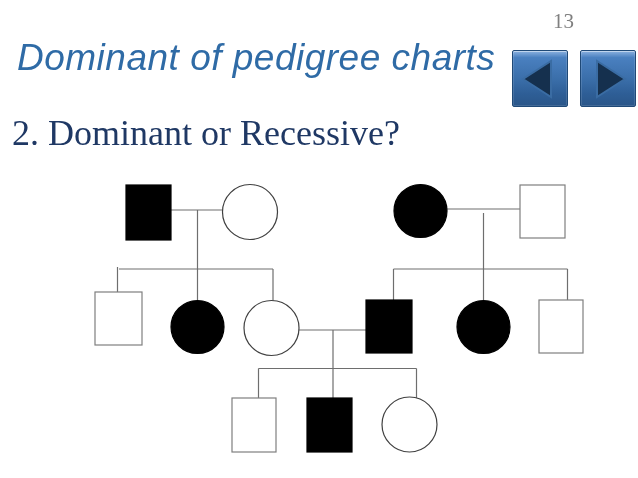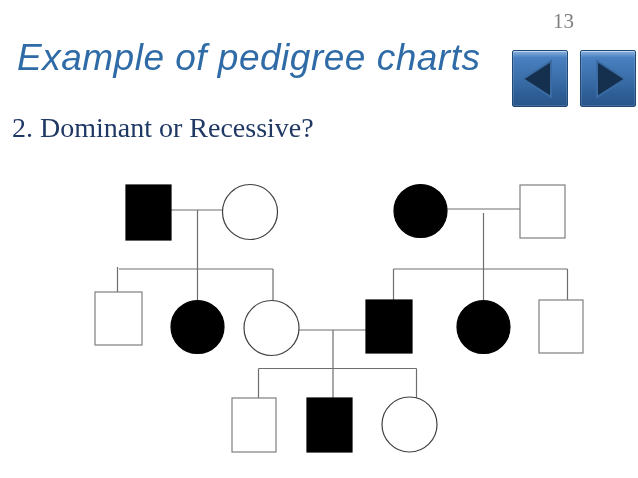--- a/index.html
+++ b/index.html
@@ -12,41 +12,41 @@
     font-family:"Liberation Serif",serif;font-size:21px;color:#7f7f7f;
   }
   .title{
     position:absolute;top:37px;left:17px;margin:0;white-space:nowrap;
     font-family:"Liberation Sans",sans-serif;font-style:italic;font-weight:400;
     font-size:37px;letter-spacing:.5px;color:#2f6ba6;
   }
   .heading{
     position:absolute;top:112px;left:12px;margin:0;white-space:nowrap;
     font-family:"Liberation Serif",serif;font-weight:400;
-    font-size:28px;color:#1f3864;
+    font-size:36px;color:#1f3864;
   }
   .nav{position:absolute;top:50px;left:512px;display:flex;gap:12px;}
   .nav-btn{
     width:56px;height:57px;padding:0;margin:0;cursor:pointer;
     border:1px solid #1f4977;border-radius:2px;
     background:linear-gradient(180deg,#8cb2e0 0%,#4a80c0 12%,#3a6ea9 52%,#2e5e96 78%,#2a5689 100%);
     box-shadow:inset 0 1px 0 rgba(255,255,255,.4), inset 0 0 0 1px rgba(255,255,255,.12);
     display:flex;align-items:center;justify-content:center;
   }
   .nav-btn svg{display:block;}
   #pedigree{position:absolute;left:0;top:0;width:638px;height:478px;}
 </style>
 </head>
 <body>
 
 <div class="slide">
 
   <div class="page-number">13</div>
 
-  <h1 class="title">Example of pedigree charts</h1>
+  <h1 class="title">Dominant of pedigree charts</h1>
 
   <div class="nav">
     <button class="nav-btn" aria-label="previous slide">
       <svg width="46" height="46" viewBox="0 0 46 46">
         <polygon points="34,5 34,41 6,23" fill="#15304e" stroke="#3a6ca3" stroke-width="2"></polygon>
       </svg>
     </button>
     <button class="nav-btn" aria-label="next slide">
       <svg width="46" height="46" viewBox="0 0 46 46">
         <polygon points="12,5 12,41 40,23" fill="#15304e" stroke="#3a6ca3" stroke-width="2"></polygon>

